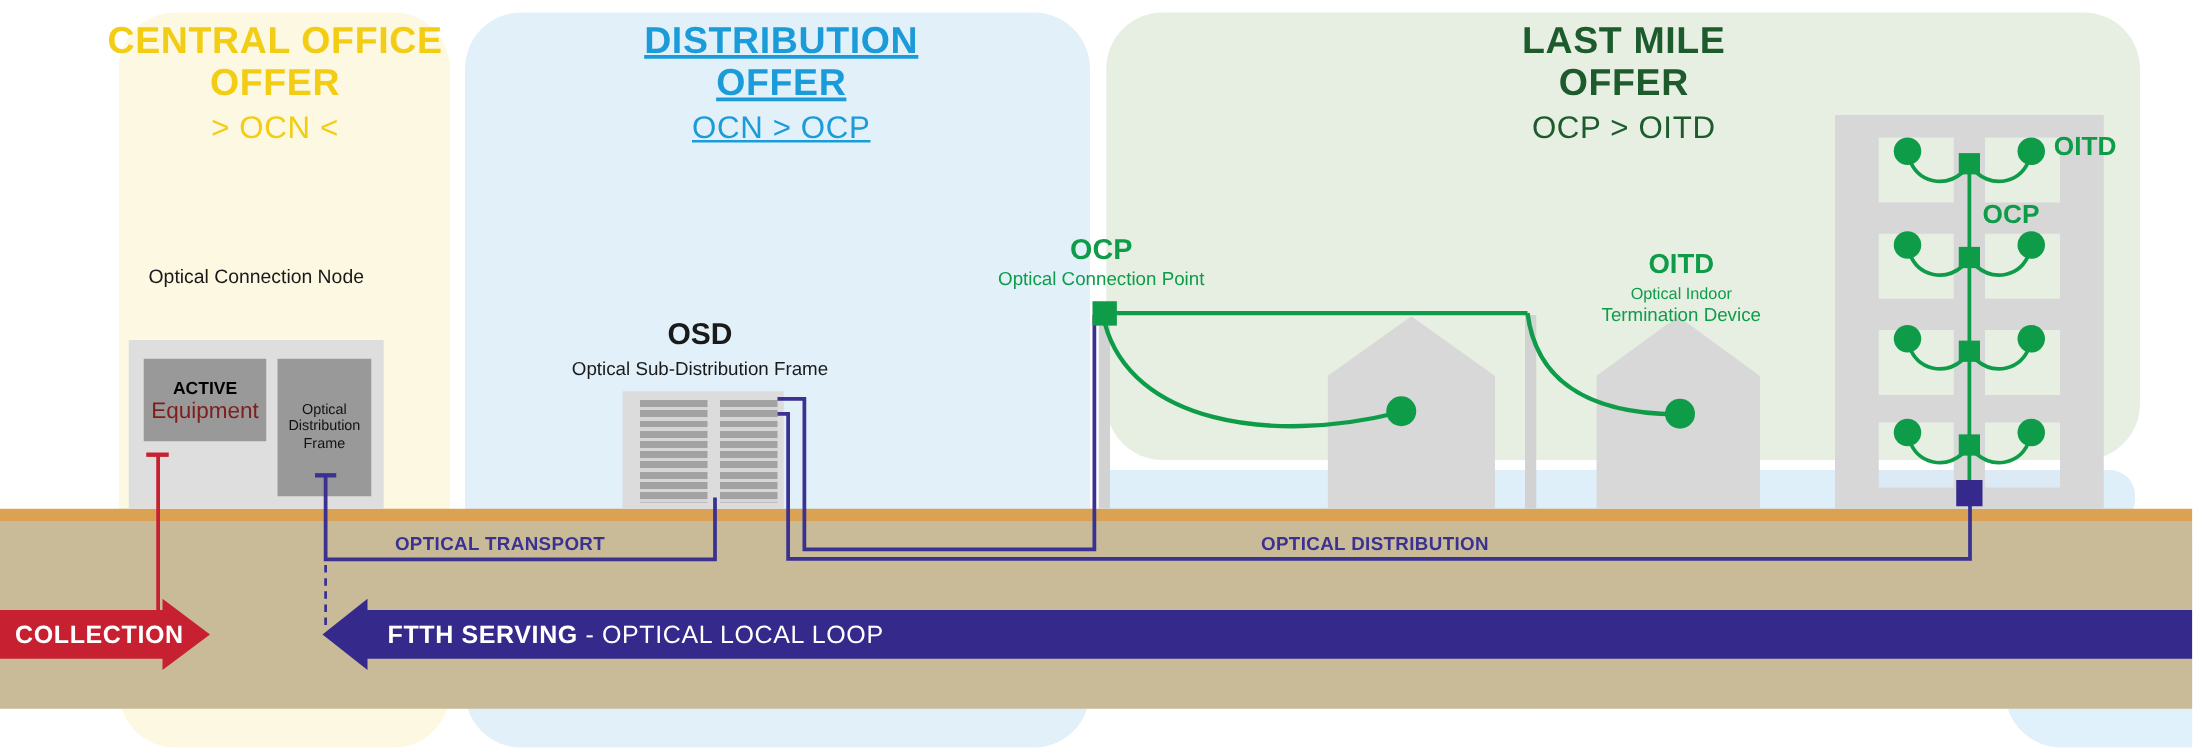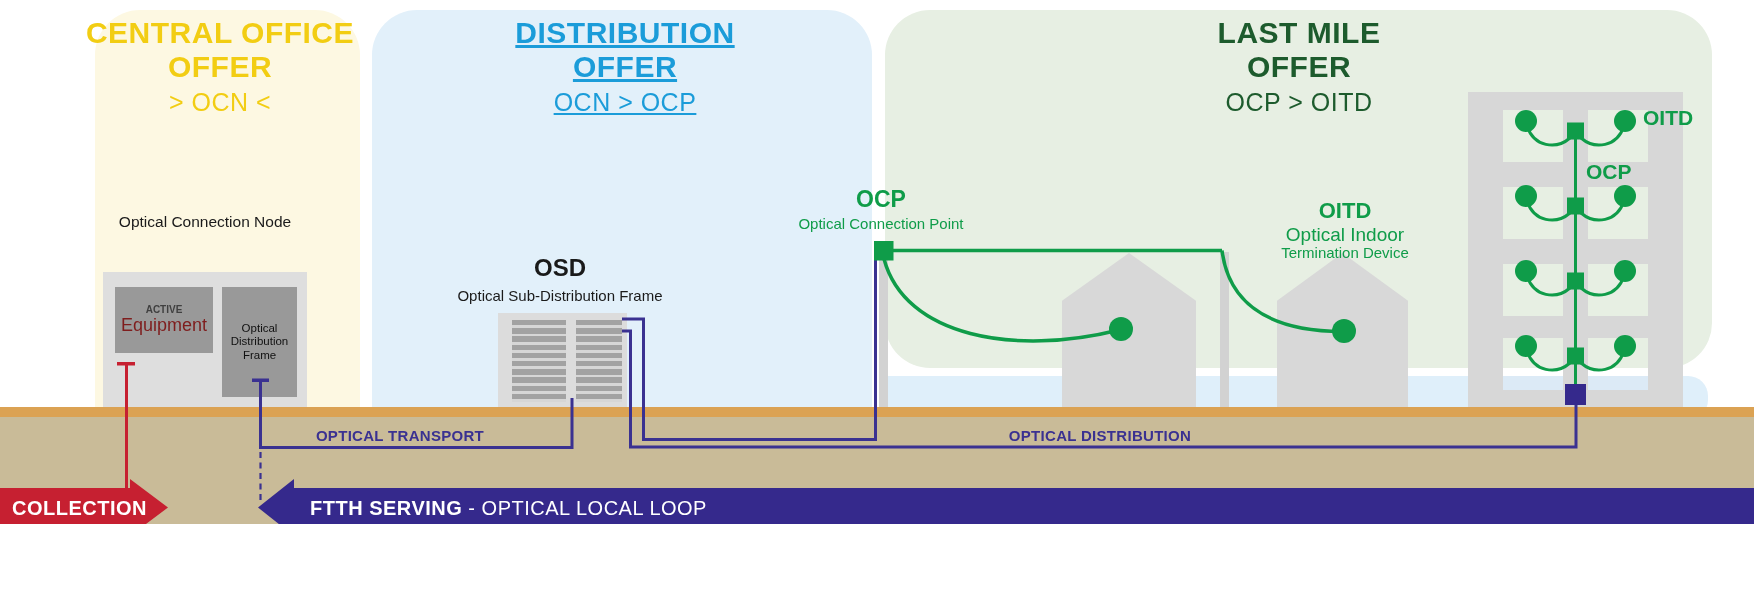--- a/index.html
+++ b/index.html
@@ -1,16 +1,16 @@
 <!DOCTYPE html>
 <html><head>
 <meta charset="utf-8">
 <style>
   html,body{margin:0;padding:0;background:#ffffff;}
-  #stage{position:relative;width:1754px;height:524px;background:#ffffff;overflow:hidden;
+  #stage{position:relative;width:1754px;height:604px;background:#ffffff;overflow:hidden;
          font-family:"Liberation Sans", sans-serif;}
   #stage *{box-sizing:border-box;}
 
   .abs{position:absolute;}
 
   
   .panel{position:absolute;z-index:1;}
   .panel-yellow{left:95px;top:10px;width:265px;height:588px;border-radius:45px;background:#fdf8e2;}
   .panel-blue{left:372px;top:10px;width:500px;height:588px;border-radius:45px;background:#e2f0fa;}
   .panel-green{left:885px;top:10px;width:827px;height:358px;border-radius:45px;background:#e7efe3;}
@@ -27,21 +27,21 @@
   .sec-s{font-size:25px;font-weight:normal;line-height:30px;margin-top:3px;letter-spacing:.5px;}
   .hdr-yellow{color:#f2cd13;}
   .hdr-blue{color:#1b9cd9;text-decoration:underline;}
   .hdr-green{color:#1d5b2d;}
 
   
   .struct{position:absolute;z-index:10;}
   .ocn-box{left:103px;top:272px;width:204px;height:135px;background:#dedede;}
   .active-box{left:115px;top:287px;width:98px;height:66px;background:#999999;
               display:flex;flex-direction:column;align-items:center;justify-content:center;z-index:11;}
-  .active-box .l1{font-size:10px;font-weight:bold;color:#404040;}
+  .active-box .l1{font-size:14px;font-weight:bold;color:#000000;}
   .active-box .l2{font-size:18px;color:#7f1d1d;}
   .odf-box{left:222px;top:287px;width:75px;height:110px;background:#999999;
            display:flex;align-items:center;justify-content:center;text-align:center;z-index:11;}
   .odf-box span{font-size:11.5px;color:#111;width:66px;line-height:13.5px;}
 
   .rack{left:498px;top:313px;width:129px;height:94px;background:#dcdcdc;}
   .slats{position:absolute;top:7px;height:82px;
          background:repeating-linear-gradient(180deg,#a2a2a2 0 5.5px,#d6d6d6 5.5px 8.2px);}
   .slats.left{left:14px;width:54px;}
   .slats.right{left:78px;width:46px;}
@@ -122,21 +122,21 @@
     <div class="slats right"></div>
   </div>
 
   <div class="node-label green-txt" style="left:771px;top:186px;width:220px;">
     <div class="nl-abbr green-txt" style="font-size:23px;">OCP</div>
     <div class="nl-name green-txt" style="font-size:15px;margin-top:2px;">Optical Connection Point</div>
   </div>
 
   <div class="node-label green-txt" style="left:1235px;top:198px;width:220px;">
     <div class="nl-abbr green-txt" style="font-size:22px;">OITD</div>
-    <div class="nl-name green-txt" style="font-size:19px;line-height:17.5px;margin-top:2px;">Optical Indoor</div>
+    <div class="nl-name green-txt" style="font-size:13px;line-height:17.5px;margin-top:2px;">Optical Indoor</div>
     <div class="nl-name green-txt" style="font-size:15px;line-height:17.5px;">Termination Device</div>
   </div>
 
   <div class="struct pole pole1"></div>
   <div class="struct pole pole2"></div>
   <div class="struct house house1"></div>
   <div class="struct house house2"></div>
   <div class="struct building">
     <div class="bwin c1 r1"></div>
     <div class="bwin c2 r1"></div>

